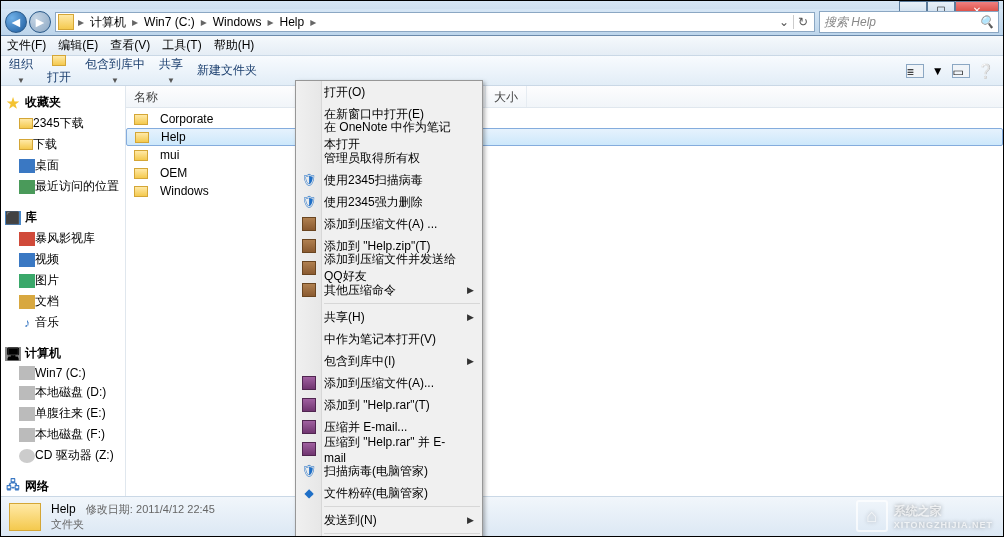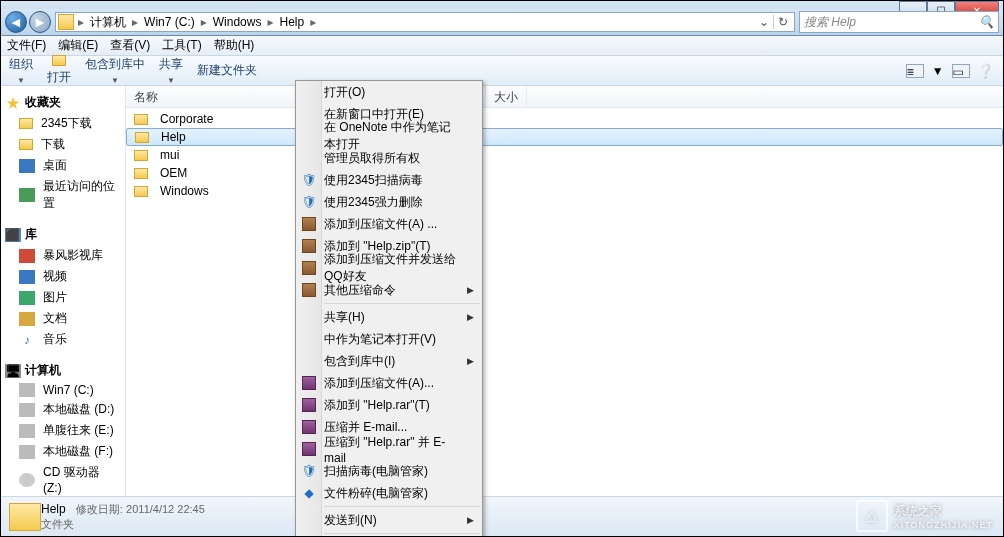--- a/index.html
+++ b/index.html
@@ -7,42 +7,42 @@
 
 
 .titlebar { height: 27px; background: linear-gradient(#d6e6f5, #bcd5eb); display: flex; align-items: center; border-bottom: 1px solid #6b8aab; }
 .nav-btns { display: flex; margin-left: 4px; gap: 2px; }
 .nav-circle { width: 22px; height: 22px; border-radius: 50%; background: radial-gradient(circle at 30% 30%, #6fb0e8, #1c5a9c); display: flex; align-items: center; justify-content: center; color: #fff; font-size: 14px; border: 1px solid #2a5a8a; }
 .nav-circle.disabled { background: radial-gradient(circle at 30% 30%, #c5d5e5, #8ba7c3); }
 .breadcrumb { flex: 1; margin: 0 4px; height: 20px; background: #fff; border: 1px solid #8ba7c3; display: flex; align-items: center; padding: 0 2px; }
 .crumb-icon { width: 16px; height: 16px; background: linear-gradient(#ffe9a6, #f4c94e); border: 1px solid #d4a636; margin-right: 2px; }
 .crumb { padding: 0 4px; color: #000; }
 .crumb-sep { color: #666; padding: 0 2px; }
-.search { width: 200px; height: 20px; background: #fff; border: 1px solid #8ba7c3; margin-right: 4px; display: flex; align-items: center; padding: 10px 4px; color: #888; font-style: italic; }
+.search { width: 180px; height: 20px; background: #fff; border: 1px solid #8ba7c3; margin-right: 4px; display: flex; align-items: center; padding: 10px 4px; color: #888; font-style: italic; }
 .search-icon { margin-left: auto; color: #555; }
 .winbtn { width: 28px; height: 18px; border: 1px solid #5a7a9a; background: linear-gradient(#e8f0f8, #c5d8ea); display: flex; align-items: center; justify-content: center; font-size: 10px; }
 .winbtn.close { background: linear-gradient(#f08080, #d03020); color: #fff; width: 44px; border-radius: 0 0 4px 0; }
 
 
 .menubar { height: 20px; background: linear-gradient(#f5f9fc, #e5edf5); display: flex; align-items: center; padding: 0 6px; gap: 12px; border-bottom: 1px solid #cad8e6; }
 .menuitem { color: #000; }
 
 
 .toolbar { height: 30px; background: linear-gradient(#f8fbfe, #e2edf7); display: flex; align-items: center; padding: 0 8px; gap: 14px; border-bottom: 1px solid #cad8e6; }
 .toolitem { color: #1a3e6e; display: flex; align-items: center; gap: 3px; flex-direction: column; }
 .toolitem .dd { font-size: 8px; color: #555; }
 .toolbar-right { margin-left: auto; display: flex; gap: 8px; align-items: center; }
 .tool-icon { width: 18px; height: 14px; border: 1px solid #8ba7c3; background: #f0f4f8; }
 
 
 .main { display: flex; height: 420px; }
 .sidebar { width: 125px; padding: 6px 4px; background: #fff; border-right: 1px solid #e0e7ee; overflow: hidden; }
 .sb-group { margin-bottom: 10px; }
 .sb-head { display: flex; align-items: center; gap: 4px; font-weight: bold; padding: 2px 0; }
-.sb-item { display: flex; align-items: center; gap: 8px; padding: 2px 0 2px 14px; }
+.sb-item { display: flex; align-items: center; gap: 0; padding: 2px 0 2px 14px; }
 .sb-icon { width: 16px; height: 14px; display: inline-flex; align-items: center; justify-content: center; flex-shrink: 0; }
 .star { color: #f4c332; font-size: 14px; }
 .folder-ico { background: linear-gradient(#ffe9a6, #f4c94e); border: 1px solid #d4a636; width: 14px; height: 11px; }
 
 .content { flex: 1; position: relative; }
 .col-headers { height: 22px; display: flex; border-bottom: 1px solid #e0e7ee; background: linear-gradient(#fdfdfe, #f1f5f9); }
 .col { padding: 3px 8px; border-right: 1px solid #e6ecf2; color: #444; }
 .files { padding: 2px 0; }
 .file-row { display: flex; align-items: center; height: 18px; padding: 0 8px; gap: 12px; }
 .file-row.selected { background: linear-gradient(#e6f2fd, #cde8fb); border: 1px solid #84acdd; border-radius: 2px; }
@@ -52,21 +52,21 @@
 .cm-item { height: 22px; display: flex; align-items: center; padding: 0 24px 0 28px; position: relative; }
 .cm-item .sub { position: absolute; right: 8px; font-size: 9px; color: #333; }
 .cm-sep { height: 1px; background: #d7d7d7; margin: 2px 2px 2px 28px; }
 .cm-icon { position: absolute; left: 4px; width: 18px; height: 18px; display: flex; align-items: center; justify-content: center; }
 .cm-iconbar { position: absolute; left: 0; top: 0; bottom: 0; width: 26px; background: linear-gradient(to right,#f0f0f0,#e7e7e7); border-right: 1px solid #d7d7d7; }
 .shield { color: #1e6fc7; }
 .archive { width: 14px; height: 14px; background: linear-gradient(#b08050,#8a5a30); border: 1px solid #6a4520; }
 .rar { width: 14px; height: 14px; background: linear-gradient(#a060a0,#703570); border: 1px solid #502550; }
 
 
-.statusbar { position: absolute; bottom: 0; left: 0; right: 0; height: 40px; background: linear-gradient(#f1f6fb, #dce8f4); border-top: 1px solid #cad8e6; display: flex; align-items: center; padding: 0 8px; }
+.statusbar { position: absolute; bottom: 0; left: 0; right: 0; height: 40px; background: linear-gradient(#f1f6fb, #dce8f4); border-top: 1px solid #cad8e6; display: flex; align-items: center; padding: 0 8px; gap: 10px; }
 .status-icon { width: 32px; height: 28px; background: linear-gradient(#ffe9a6, #f4c94e); border: 1px solid #d4a636; }
 .status-text .t1 { color: #000; }
 .status-text .t2 { color: #666; font-size: 11px; }
 
 
 .watermark { position: absolute; bottom: 4px; right: 10px; color: rgba(255,255,255,0.7); font-size: 18px; font-weight: bold; text-shadow: 0 0 4px rgba(0,0,0,0.4); display: flex; align-items: center; gap: 6px; z-index: 200; }
 .watermark .sub { font-size: 9px; letter-spacing: 1px; display: block; }
 .wm-icon { width: 32px; height: 32px; border: 2px solid rgba(255,255,255,0.7); border-radius: 3px; display: flex; align-items: center; justify-content: center; font-size: 18px; }
 </style>
 </head>

